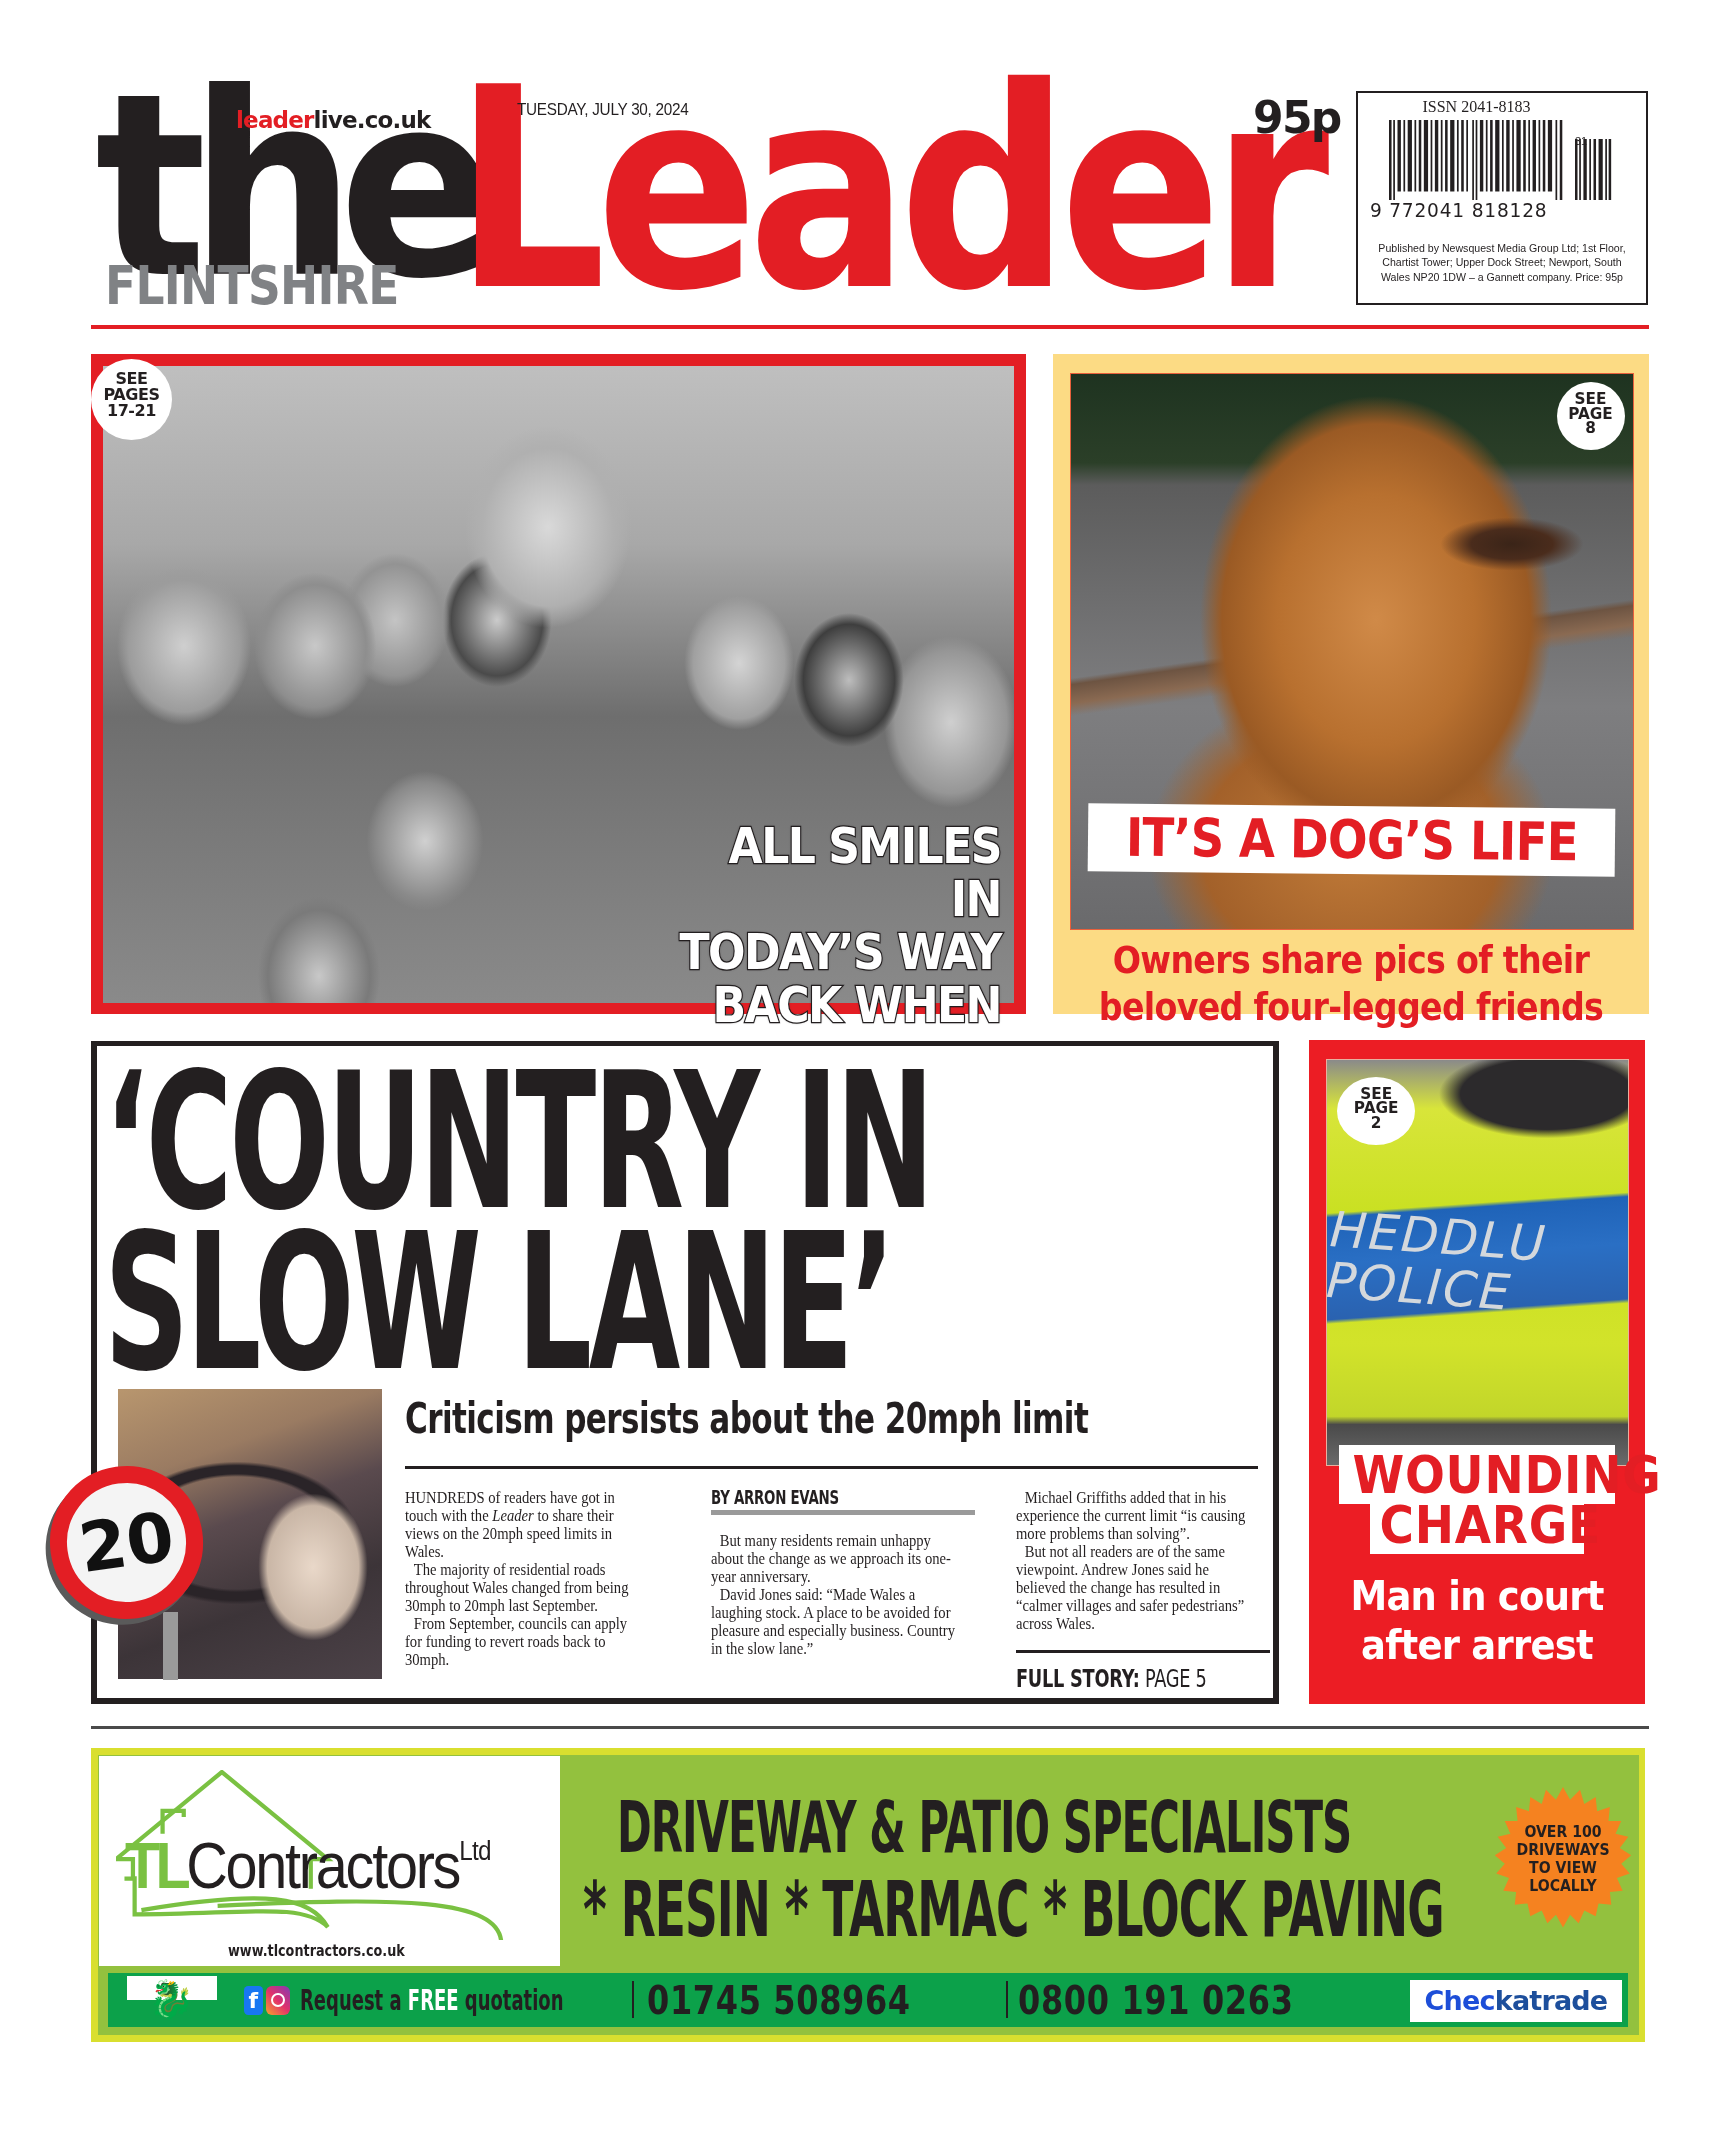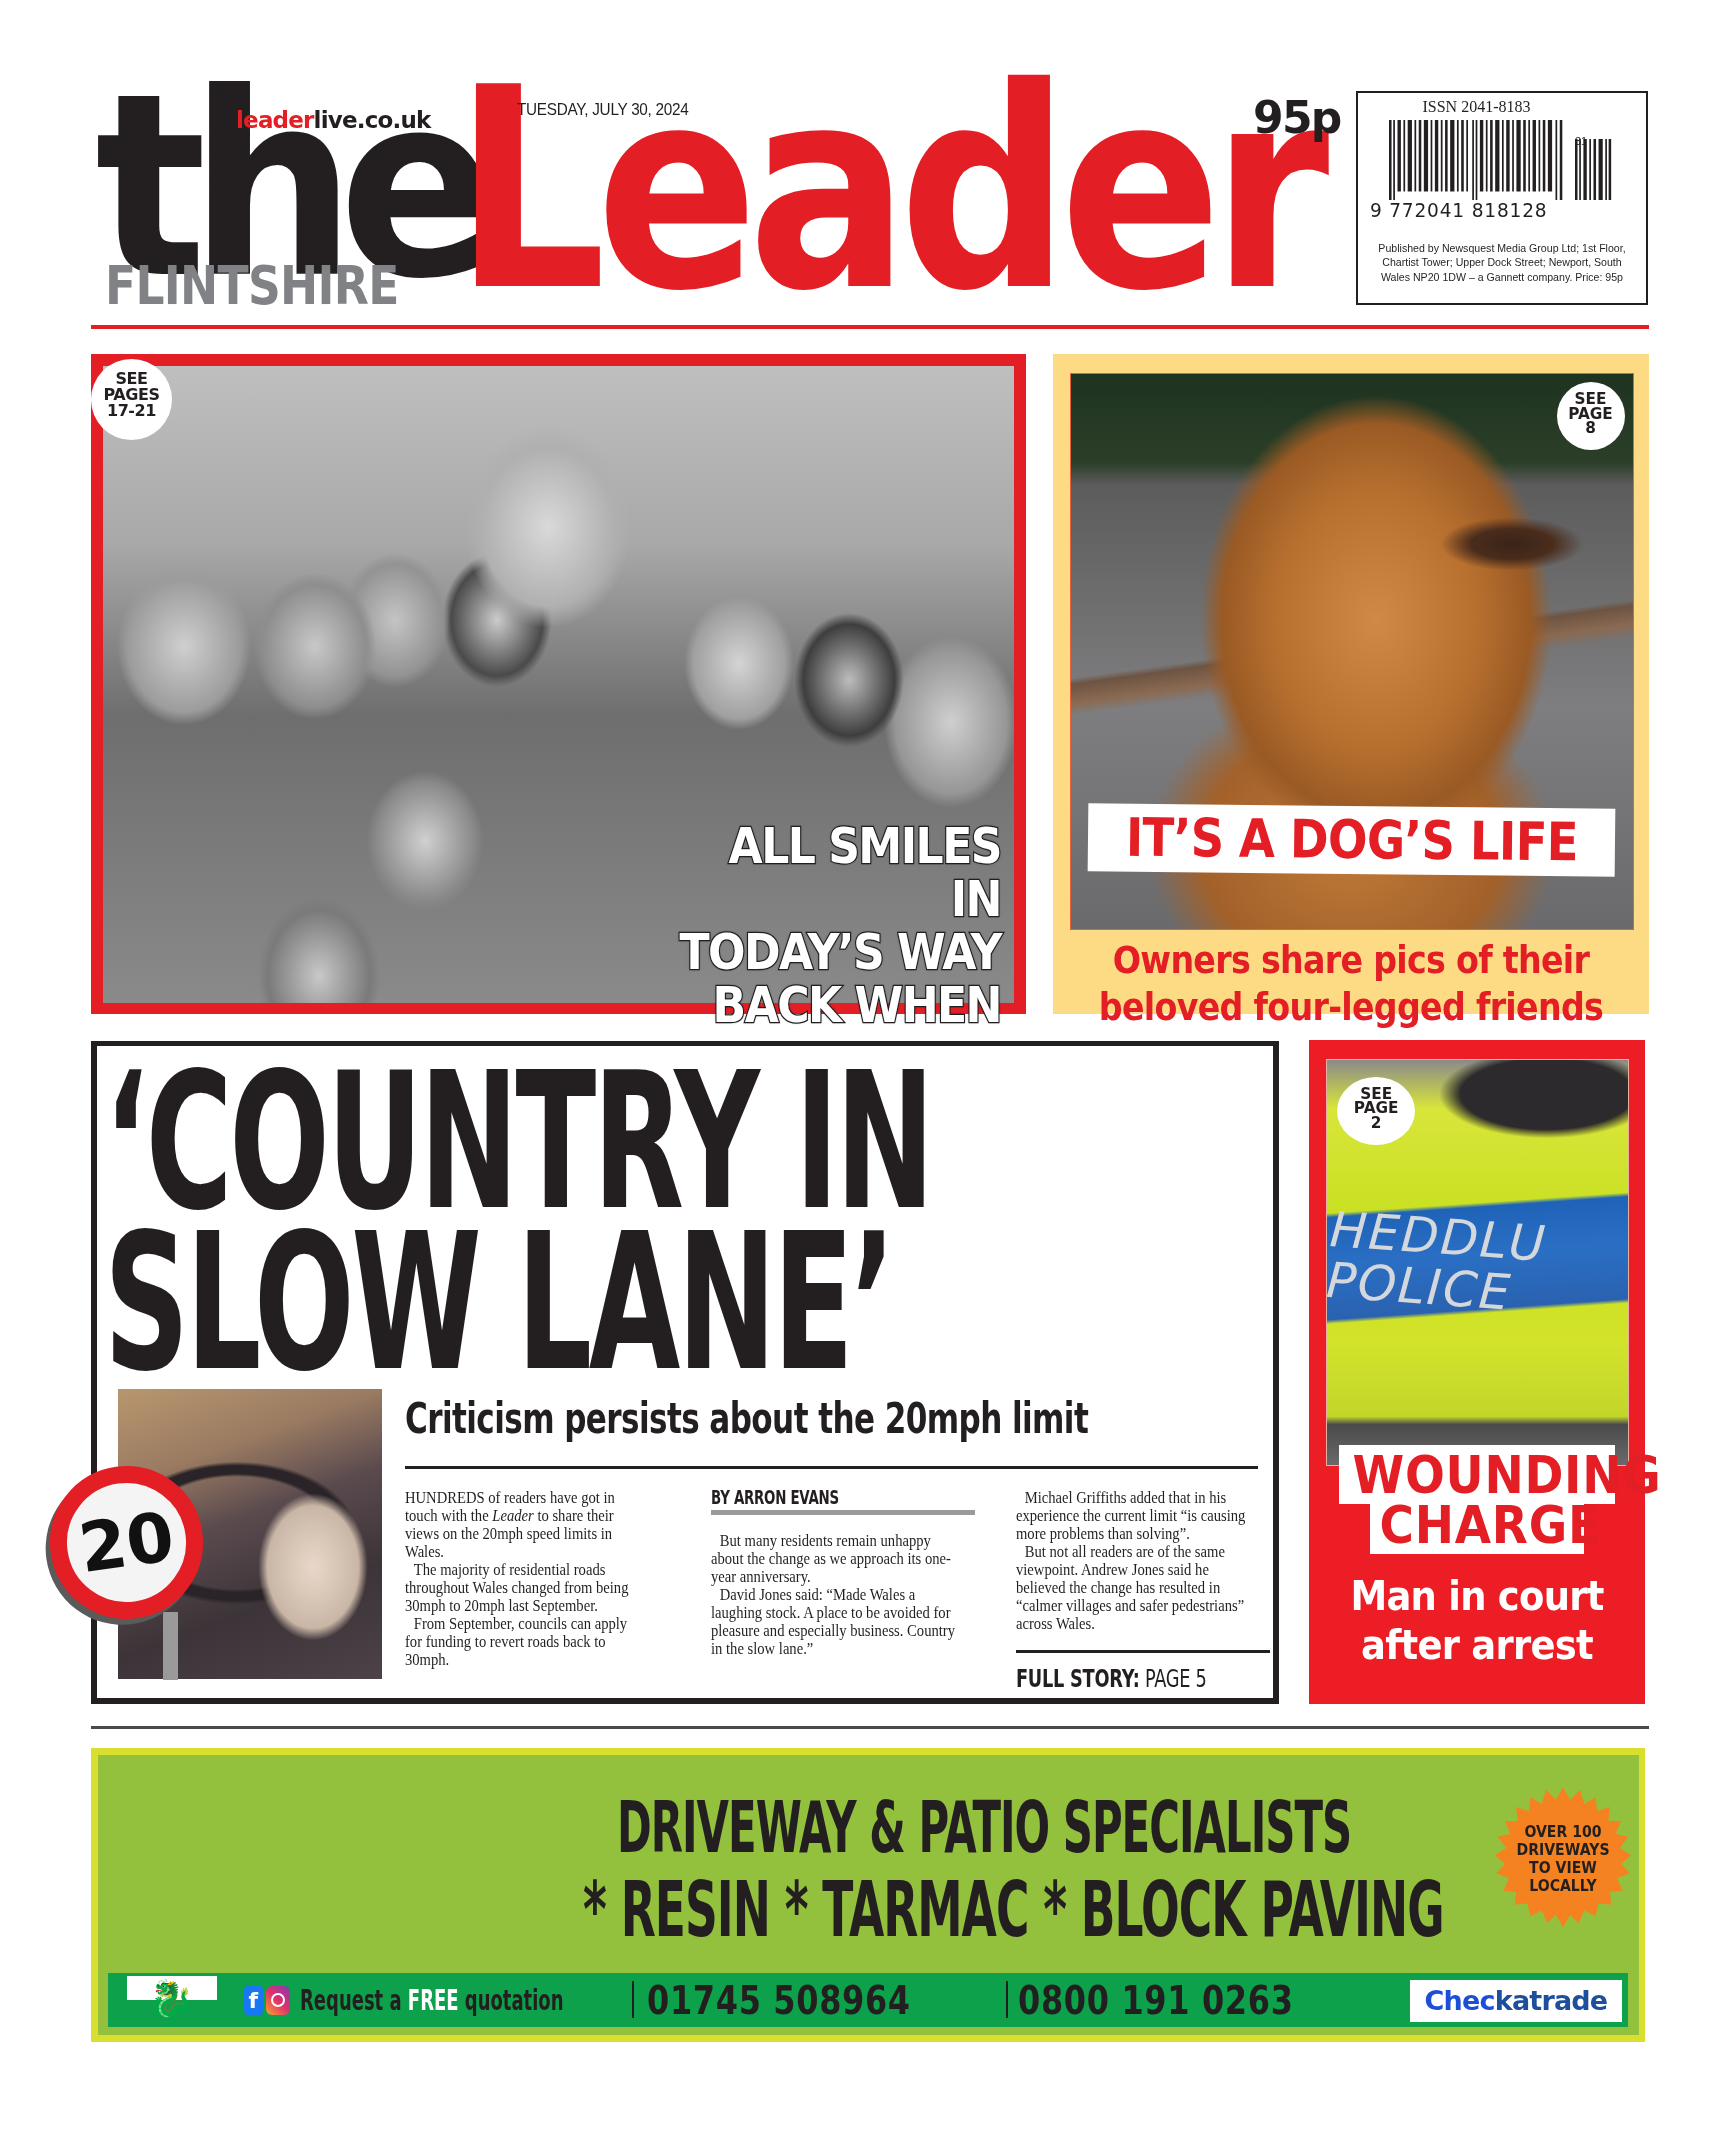--- a/index.html
+++ b/index.html
@@ -271,20 +271,32 @@
   <div class="abs police-sub">
     <div>Man in court</div>
     <div>after arrest</div>
   </div>
 </div>
 
 <div class="abs section-rule"></div>
 
 <div class="abs ad">
   <div class="abs ad-inner">
+    <div class="abs ad-logo">
+      <svg class="abs logo-house" viewBox="0 0 470 200">
+        <g fill="none" stroke="#7ac142" stroke-width="5">
+          <polyline points="10,128 20,128 20,105 0,105 125,2 250,105 230,105 230,140"></polyline>
+          <polyline points="55,75 55,48 80,48 80,55"></polyline>
+          <path d="M22,125 L22,170 C150,170 220,155 250,185 C230,150 180,140 30,165"></path>
+          <path d="M120,160 C330,150 455,150 455,205"></path>
+        </g>
+      </svg>
+      <div class="abs logo-text"><span class="tl">TL</span><span>Contractors</span><sup>Ltd</sup></div>
+      <div class="abs logo-url">www.tlcontractors.co.uk</div>
+    </div>
 
     <div class="abs ad-line1">DRIVEWAY &amp; PATIO SPECIALISTS</div>
     <div class="abs ad-line2">* RESIN * TARMAC * BLOCK PAVING</div>
 
     <svg class="abs ad-badge" viewBox="0 0 100 100">
       <polygon fill="#f58220" points="50,0 55,9 62,2 65,12 73,7 74,17 83,14 82,24 91,24 87,33 96,35 90,43 98,48 91,54 97,61 88,64 92,73 83,74 84,83 75,82 73,91 65,87 61,96 55,90 50,99 45,90 39,96 35,87 27,91 25,82 16,83 17,74 8,73 12,64 3,61 9,54 2,48 10,43 4,35 13,33 9,24 18,24 17,14 26,17 27,7 35,12 38,2 45,9"></polygon>
     </svg>
     <div class="abs ad-badge-text">
       <div>OVER 100</div>
       <div>DRIVEWAYS</div>

